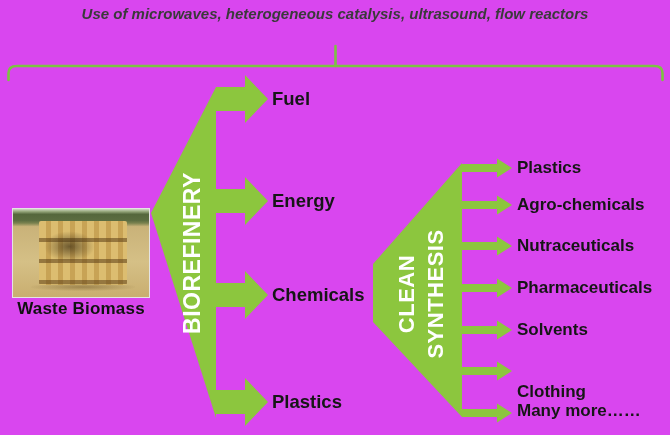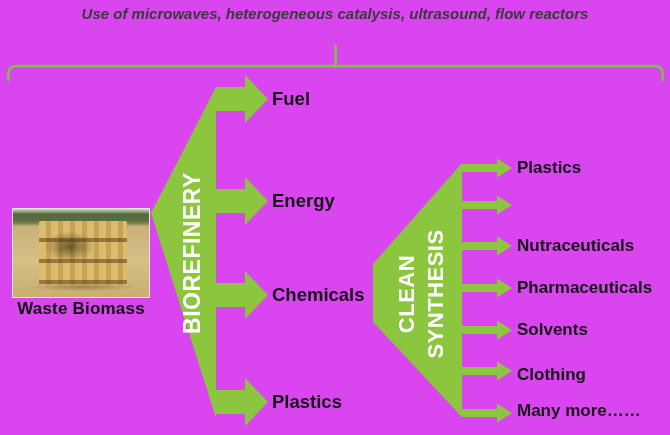--- a/index.html
+++ b/index.html
@@ -100,19 +100,20 @@
     <div>CLEAN</div>
     <div>SYNTHESIS</div>
   </div>
 
   <div class="out-label bio-out" style="top:99px">Fuel</div>
   <div class="out-label bio-out" style="top:201px">Energy</div>
   <div class="out-label bio-out" style="top:295px">Chemicals</div>
   <div class="out-label bio-out" style="top:402px">Plastics</div>
 
   <div class="out-label cs-out" style="top:168px">Plastics</div>
+  <div class="out-label cs-out" style="top:205px">Agro-chemicals</div>
   <div class="out-label cs-out" style="top:246px">Nutraceuticals</div>
   <div class="out-label cs-out" style="top:288px">Pharmaceuticals</div>
   <div class="out-label cs-out" style="top:330px">Solvents</div>
-  <div class="out-label cs-out" style="top:375px">Clothing</div>
+  <div class="out-label cs-out" style="top:392px">Clothing</div>
   <div class="out-label cs-out" style="top:411px">Many more……</div>
 
 </div>
 
 </body></html>

